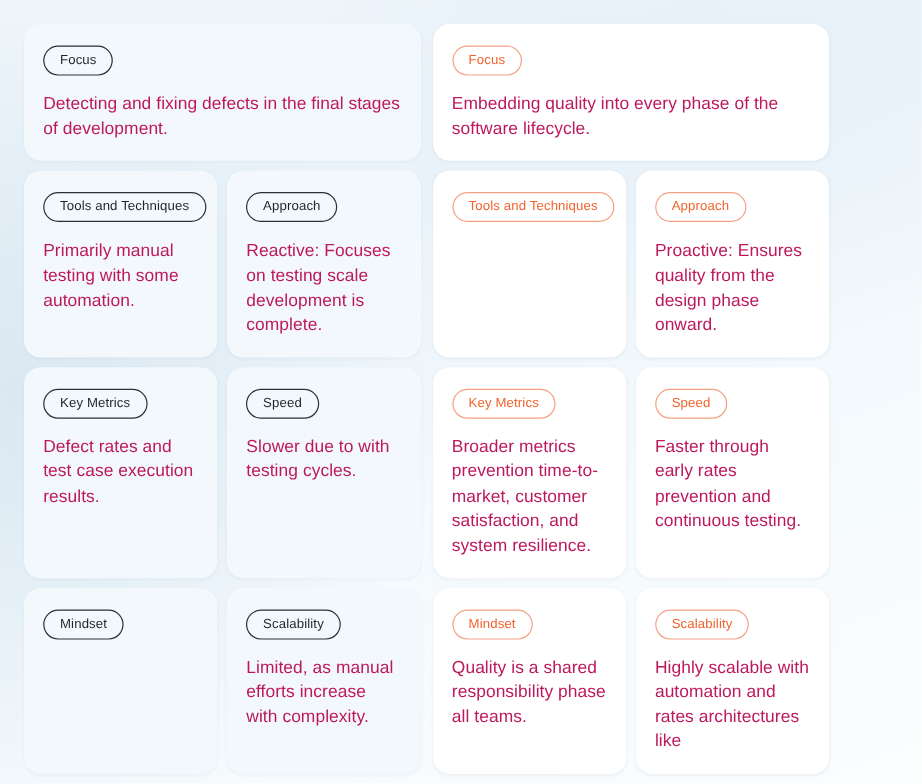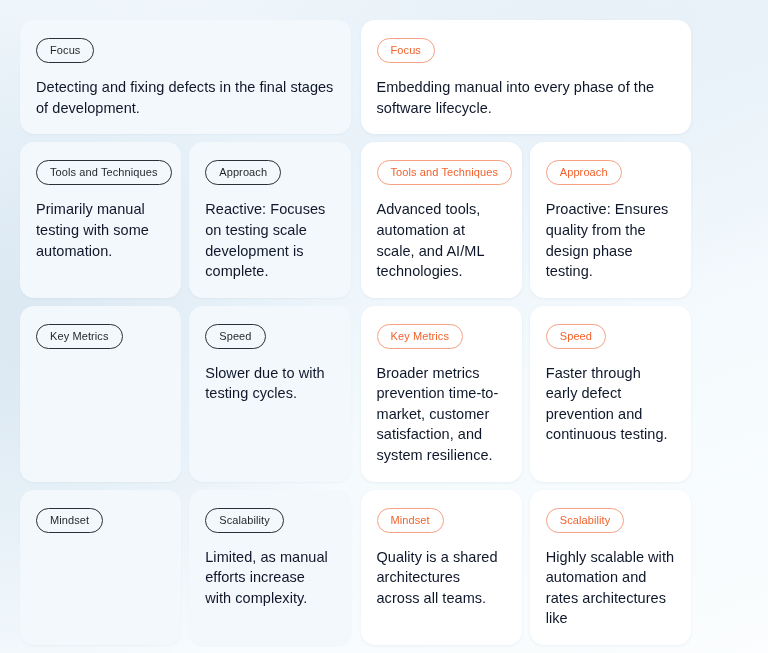--- a/index.html
+++ b/index.html
@@ -84,105 +84,105 @@
 
   .pill.orange {
     border: 1.3px solid #f4a184;
     color: #f1622c;
   }
 
   
   .body-text {
     font-size: 14.5px;
     line-height: 1.42;
-    color: #0f172a;
+    color: #be185d;
     letter-spacing: 0.05px;
   }
 </style>
 </head>
 <body>
 
 <div id="board">
 
   <div class="rows">
 
     <div class="row">
       <div class="side">
         <div class="card qa wide">
           <span class="pill dark">Focus</span>
           <div class="body-text">Detecting and fixing defects in the final stages of development.</div>
         </div>
       </div>
       <div class="side">
         <div class="card qe wide">
           <span class="pill orange">Focus</span>
-          <div class="body-text">Embedding manual into every phase of the software lifecycle.</div>
+          <div class="body-text">Embedding quality into every phase of the software lifecycle.</div>
         </div>
       </div>
     </div>
 
     <div class="row">
       <div class="side">
         <div class="card qa">
           <span class="pill dark">Tools and Techniques</span>
           <div class="body-text">Primarily manual testing with some automation.</div>
         </div>
         <div class="card qa">
           <span class="pill dark">Approach</span>
           <div class="body-text">Reactive: Focuses on testing scale development is complete.</div>
         </div>
       </div>
       <div class="side">
         <div class="card qe">
           <span class="pill orange">Tools and Techniques</span>
-          <div class="body-text">Advanced tools, automation at scale, and AI/ML technologies.</div>
         </div>
         <div class="card qe">
           <span class="pill orange">Approach</span>
-          <div class="body-text">Proactive: Ensures quality from the design phase testing.</div>
+          <div class="body-text">Proactive: Ensures quality from the design phase onward.</div>
         </div>
       </div>
     </div>
 
     <div class="row">
       <div class="side">
         <div class="card qa">
           <span class="pill dark">Key Metrics</span>
+          <div class="body-text">Defect rates and test case execution results.</div>
         </div>
         <div class="card qa">
           <span class="pill dark">Speed</span>
           <div class="body-text">Slower due to with testing cycles.</div>
         </div>
       </div>
       <div class="side">
         <div class="card qe">
           <span class="pill orange">Key Metrics</span>
           <div class="body-text">Broader metrics prevention time-to-market, customer satisfaction, and system resilience.</div>
         </div>
         <div class="card qe">
           <span class="pill orange">Speed</span>
-          <div class="body-text">Faster through early defect prevention and continuous testing.</div>
+          <div class="body-text">Faster through early rates prevention and continuous testing.</div>
         </div>
       </div>
     </div>
 
     <div class="row">
       <div class="side">
         <div class="card qa">
           <span class="pill dark">Mindset</span>
         </div>
         <div class="card qa">
           <span class="pill dark">Scalability</span>
           <div class="body-text">Limited, as manual efforts increase with complexity.</div>
         </div>
       </div>
       <div class="side">
         <div class="card qe">
           <span class="pill orange">Mindset</span>
-          <div class="body-text">Quality is a shared architectures across all teams.</div>
+          <div class="body-text">Quality is a shared responsibility phase all teams.</div>
         </div>
         <div class="card qe">
           <span class="pill orange">Scalability</span>
           <div class="body-text">Highly scalable with automation and rates architectures like</div>
         </div>
       </div>
     </div>
 
   </div>
 

